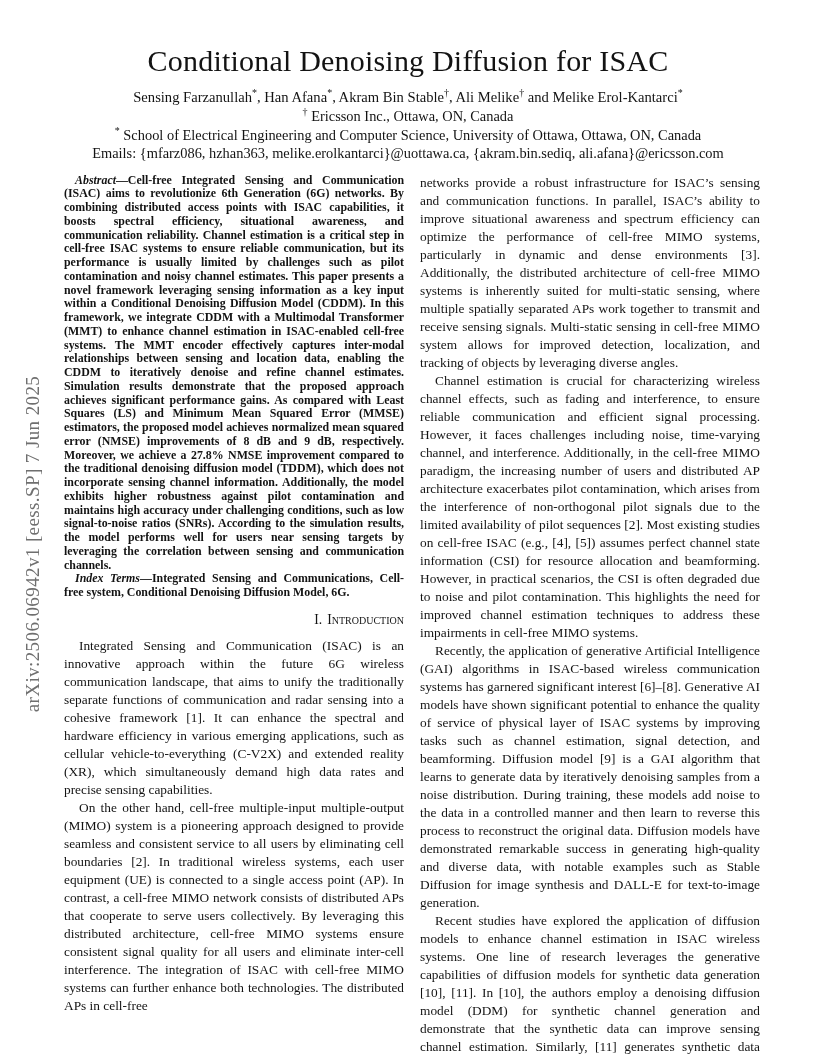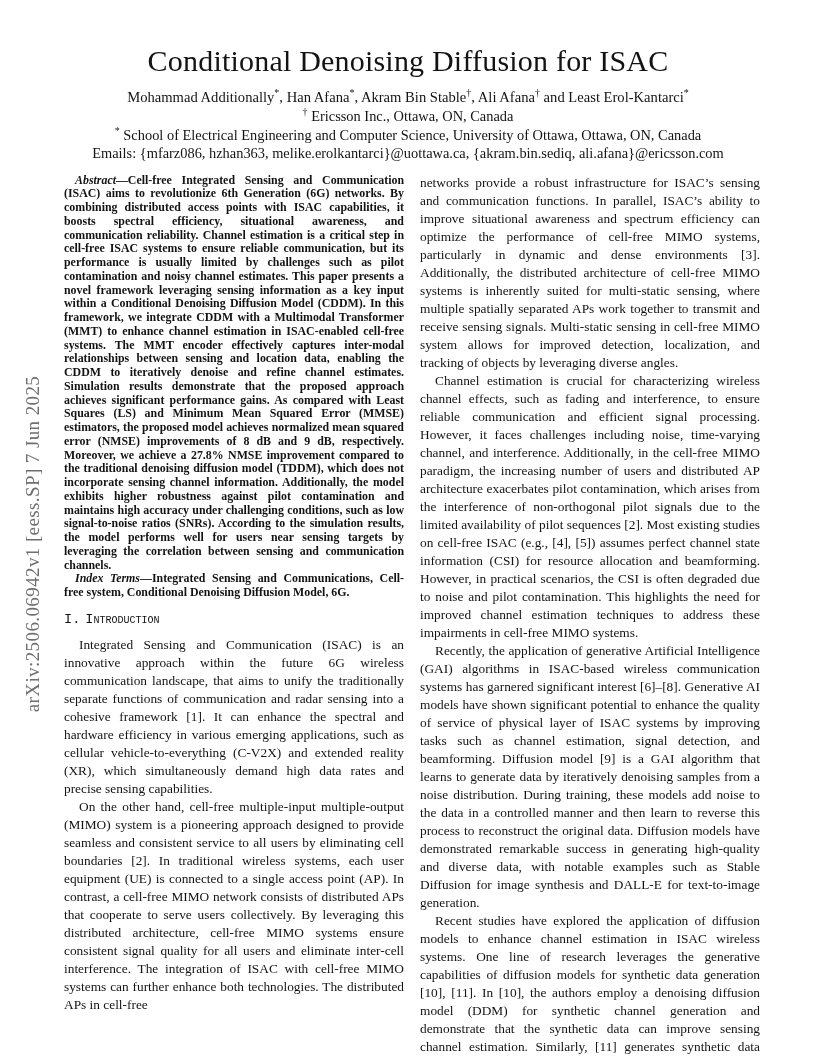--- a/index.html
+++ b/index.html
@@ -52,26 +52,25 @@
 
   .abstract, .kw {
     font-weight: bold;
     font-size: 11.9px;
     line-height: 13.75px;
     text-indent: 11px;
   }
   .lead { font-style: italic; }
 
   .section-heading {
-    text-align: left;
+    text-align: right;
     text-indent: 0;
     font-size: 13.6px;
     font-weight: normal;
     margin: 12px 0 9px 0;
-    font-family: Liberation Mono, monospace;
   }
   .section-heading .num { margin-right: 5px; }
   .sc { font-variant: small-caps; }
 
   .body-par {
     font-size: 13.35px;
     line-height: 18px;
     text-indent: 15px;
   }
   .cont { text-indent: 0; }
@@ -80,21 +79,21 @@
 <body>
 
 <div class="page">
 
   <div class="watermark">arXiv:2506.06942v1  [eess.SP]  7 Jun 2025</div>
 
   <div class="header">
     <div class="title">
       <div>Conditional Denoising Diffusion for ISAC</div>
     </div>
-    <div class="authors"><span>Mohammad Additionally</span><sup>*</sup><span>, Han Afana</span><sup>*</sup><span>, Akram Bin Stable</span><sup>†</sup><span>, Ali Afana</span><sup>†</sup><span> and Least Erol-Kantarci</span><sup>*</sup></div>
+    <div class="authors"><span>Sensing Farzanullah</span><sup>*</sup><span>, Han Afana</span><sup>*</sup><span>, Akram Bin Stable</span><sup>†</sup><span>, Ali Melike</span><sup>†</sup><span> and Melike Erol-Kantarci</span><sup>*</sup></div>
     <div class="affil"><sup>†</sup><span> Ericsson Inc., Ottawa, ON, Canada</span></div>
     <div class="affil"><sup>*</sup><span> School of Electrical Engineering and Computer Science, University of Ottawa, Ottawa, ON, Canada</span></div>
     <div class="emails">Emails: {mfarz086, hzhan363, melike.erolkantarci}@uottawa.ca, {akram.bin.sediq, ali.afana}@ericsson.com</div>
   </div>
 
   <div class="columns">
 
     <div class="col">
       <p class="abstract"><span class="lead">Abstract</span><span>—Cell-free Integrated Sensing and Communication (ISAC) aims to revolutionize 6th Generation (6G) networks. By combining distributed access points with ISAC capabilities, it boosts spectral efficiency, situational awareness, and communication reliability. Channel estimation is a critical step in cell-free ISAC systems to ensure reliable communication, but its performance is usually limited by challenges such as pilot contamination and noisy channel estimates. This paper presents a novel framework leveraging sensing information as a key input within a Conditional Denoising Diffusion Model (CDDM). In this framework, we integrate CDDM with a Multimodal Transformer (MMT) to enhance channel estimation in ISAC-enabled cell-free systems. The MMT encoder effectively captures inter-modal relationships between sensing and location data, enabling the CDDM to iteratively denoise and refine channel estimates. Simulation results demonstrate that the proposed approach achieves significant performance gains. As compared with Least Squares (LS) and Minimum Mean Squared Error (MMSE) estimators, the proposed model achieves normalized mean squared error (NMSE) improvements of 8 dB and 9 dB, respectively. Moreover, we achieve a 27.8% NMSE improvement compared to the traditional denoising diffusion model (TDDM), which does not incorporate sensing channel information. Additionally, the model exhibits higher robustness against pilot contamination and maintains high accuracy under challenging conditions, such as low signal-to-noise ratios (SNRs). According to the simulation results, the model performs well for users near sensing targets by leveraging the correlation between sensing and communication channels.</span></p>
       <p class="kw"><span class="lead">Index Terms</span><span>—Integrated Sensing and Communications, Cell-free system, Conditional Denoising Diffusion Model, 6G.</span></p>

